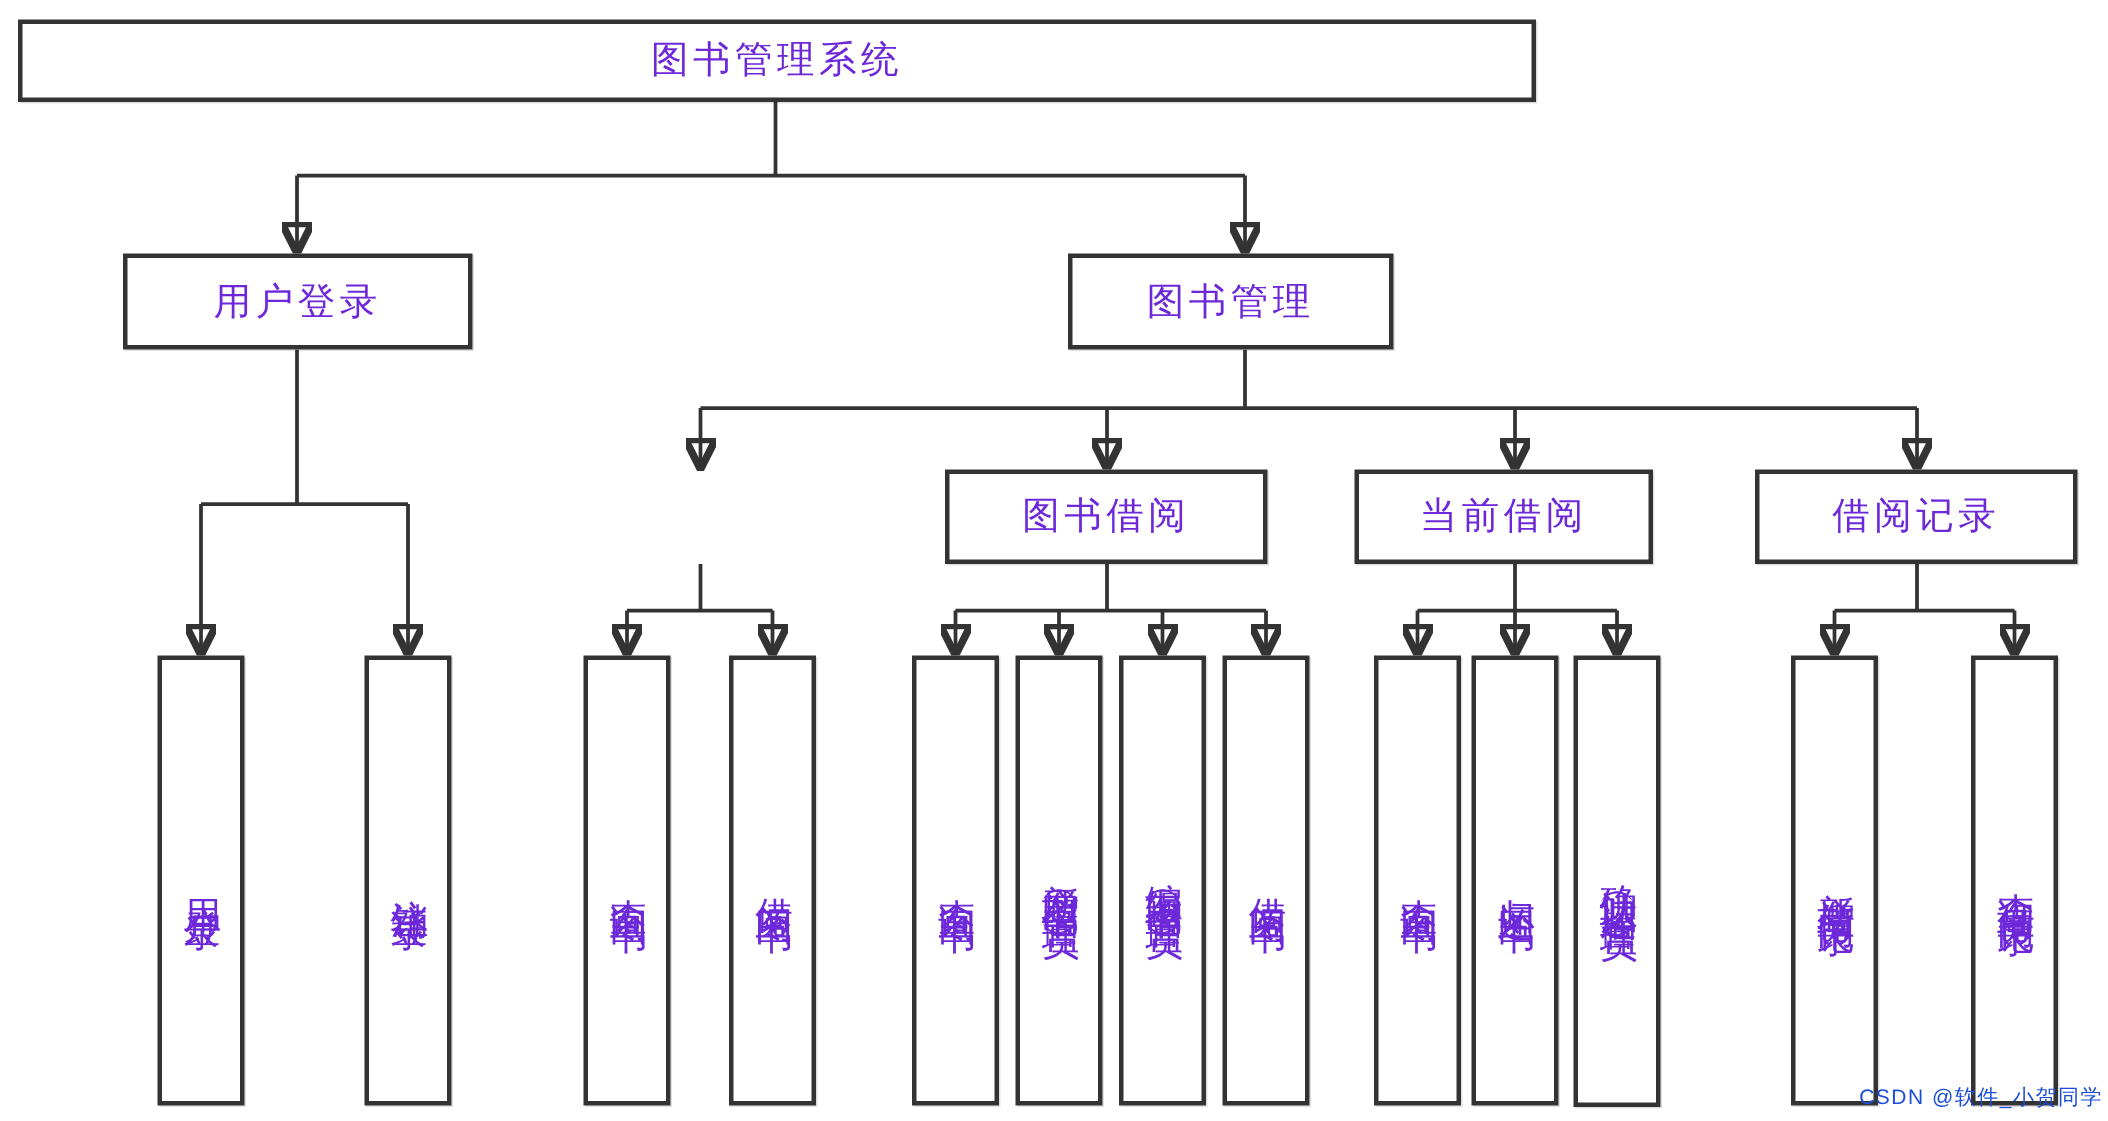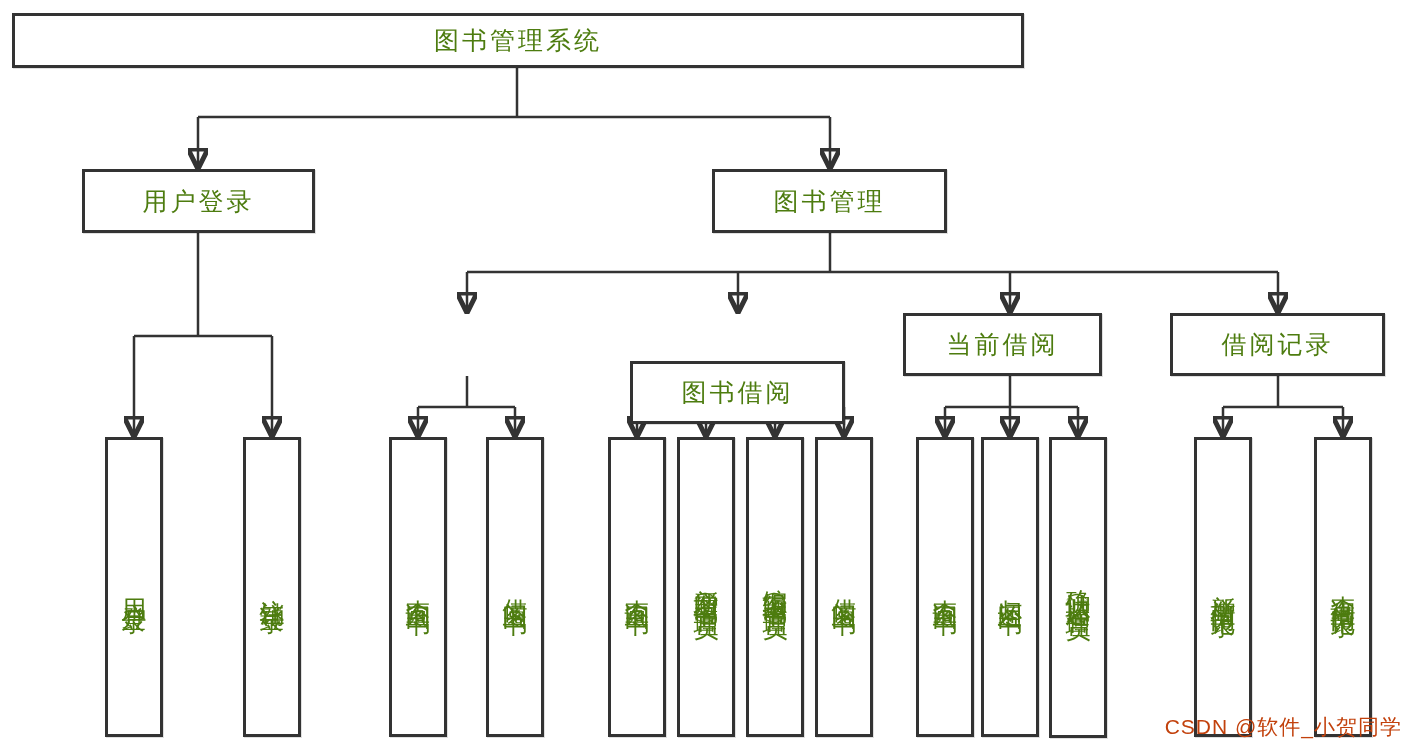--- a/index.html
+++ b/index.html
@@ -14,43 +14,43 @@
   .wires { position: absolute; left: 0; top: 0; width: 1405px; height: 747px; }
   .wires path { stroke: #333333; stroke-width: 2.5; fill: none; }
   .node {
     position: absolute;
     box-sizing: border-box;
     border: 3px solid #333333;
     background: #ffffff;
     display: flex;
     align-items: center;
     justify-content: center;
-    color: #4d7c0f;
+    color: #6d28d9;
     box-shadow: 1px 1px 0 rgba(0,0,0,0.12);
   }
   .lbl {
     font-size: 25px;
     letter-spacing: 3px;
     white-space: nowrap;
     line-height: 1;
   }
   .vlbl {
     writing-mode: vertical-rl;
     text-orientation: mixed;
     font-size: 25px;
     letter-spacing: 4px;
     line-height: 1;
   }
   .watermark {
     position: absolute;
     right: 3px;
     bottom: 6px;
-    font-size: 21px;
+    font-size: 14px;
     letter-spacing: 1px;
-    color: #c2410c;
+    color: #1d4ed8;
     z-index: 5;
     white-space: nowrap;
   }
 </style>
 </head>
 <body>
 
 <div class="canvas">
 
   <svg class="wires" viewBox="0 0 1405 747">
@@ -115,25 +115,25 @@
     </g>
   </svg>
 
   <div class="node" style="left:12px; top:13px; width:1012px; height:55px;">
     <span class="lbl">图书管理系统</span>
   </div>
 
   <div class="node" style="left:82px; top:169px; width:233px; height:64px;">
     <span class="lbl">用户登录</span>
   </div>
-  <div class="node" style="left:712px; top:169px; width:235px; height:64px;">
+  <div class="node" style="left:712px; top:169px; width:217px; height:64px;">
     <span class="lbl">图书管理</span>
   </div>
 
-  <div class="node" style="left:630px; top:313px; width:215px; height:63px;margin-top:48px;">
+  <div class="node" style="left:630px; top:313px; width:215px; height:63px;">
     <span class="lbl">图书借阅</span>
   </div>
   <div class="node" style="left:903px; top:313px; width:199px; height:63px;">
     <span class="lbl">当前借阅</span>
   </div>
   <div class="node" style="left:1170px; top:313px; width:215px; height:63px;">
     <span class="lbl">借阅记录</span>
   </div>
 
   <div class="node" style="left:105px; top:437px; width:58px; height:300px;">

